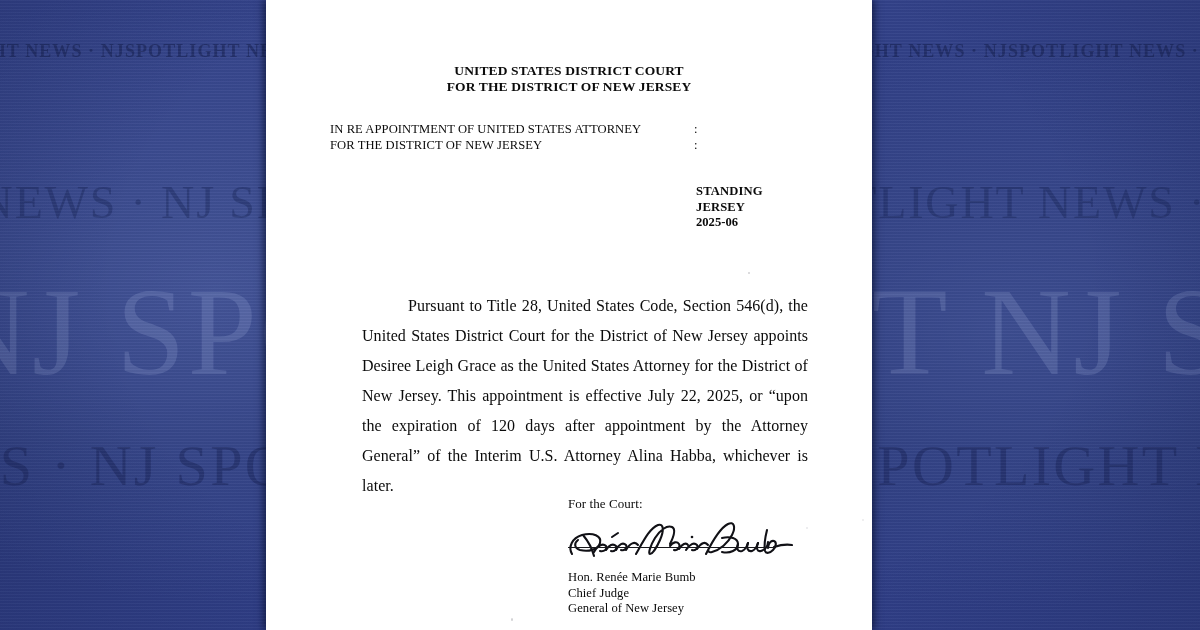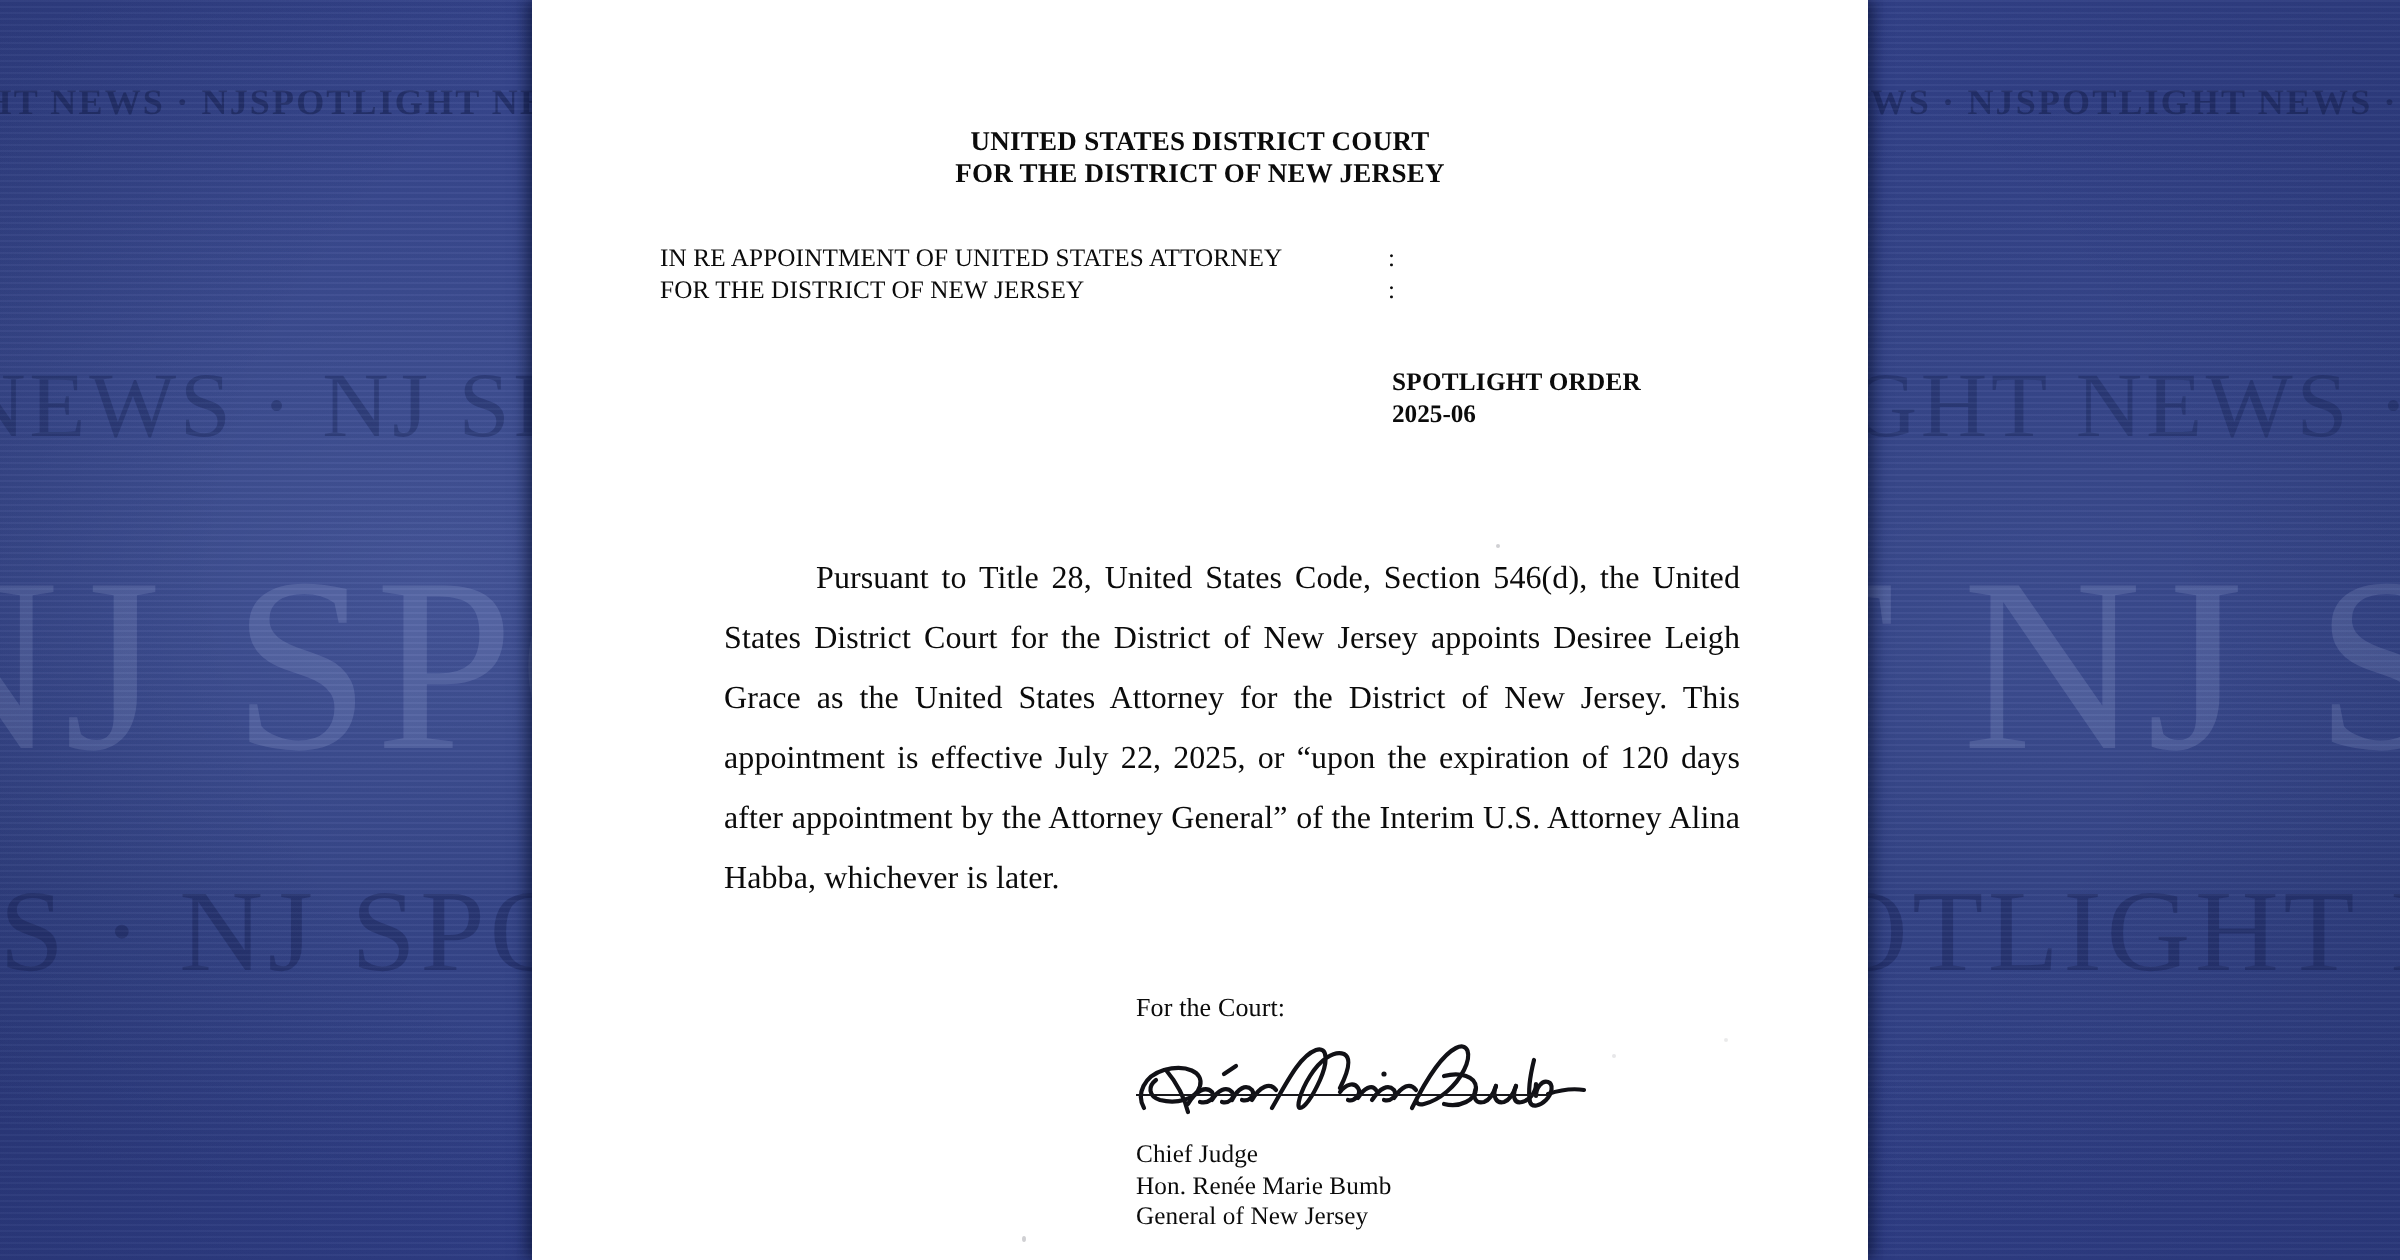--- a/index.html
+++ b/index.html
@@ -98,21 +98,21 @@
     width: 108px;
     height: 102px;
   }
   .logo svg { display: block; }
 
   
   .page {
     position: absolute;
     left: 266px;
     top: 0;
-    width: 668px;
+    width: 606px;
     height: 630px;
     background: #ffffff;
     box-shadow: -3px 0 7px rgba(8,14,44,0.55), 3px 0 7px rgba(8,14,44,0.55);
     color: #0b0b0b;
   }
   .page-inner {
     position: absolute;
     left: 0; top: 0; right: 0; bottom: 0;
     padding: 0 64px;
   }
@@ -245,21 +245,21 @@
       <div class="caption">
         <span class="cap-line">IN RE APPOINTMENT OF UNITED STATES ATTORNEY</span>
         <span class="cap-line">FOR THE DISTRICT OF NEW JERSEY</span>
         <span class="colons">
           <span>:</span>
           <span>:</span>
         </span>
       </div>
 
       <div class="order-block">
-        <div class="ob-title">SPOTLIGHT ORDER</div>
+        <div class="ob-title">STANDING JERSEY</div>
         <div class="ob-num">2025-06</div>
       </div>
 
       <div class="body-para"><span class="first-indent"></span><span>Pursuant to Title 28, United States Code, Section 546(d), the United States District Court for the District of New Jersey appoints Desiree Leigh Grace as the United States Attorney for the District of New Jersey. This appointment is effective July 22, 2025, or “upon the expiration of 120 days after appointment by the Attorney General” of the Interim U.S. Attorney Alina Habba, whichever is later.</span></div>
 
 
       <div class="sig-block">
         <div class="sig-forcourt">For the Court:</div>
 
         <div class="sig-graphic">
@@ -293,22 +293,22 @@
               <path d="M201 16 C199 24 198 32 199 37 C200 40 204 39 207 36 C210 33 211 28 208 27 C205 26 202 30 202 34"></path>
 
               <path d="M208 33 C214 31 220 30 226 31"></path>
             </g>
           </svg>
         </div>
 
         <div class="sig-rule"></div>
 
         <div class="sig-names">
+          <span>Hon. Renée Marie Bumb</span>
           <span>Chief Judge</span>
-          <span>Hon. Renée Marie Bumb</span>
           <span>General of New Jersey</span>
         </div>
       </div>
 
       <div class="speck" style="left:482px;top:272px;width:2px;height:2px;"></div>
       <div class="speck" style="left:245px;top:618px;width:2px;height:3px;"></div>
       <div class="speck" style="left:540px;top:527px;width:2px;height:2px;opacity:0.5;"></div>
       <div class="speck" style="left:596px;top:519px;width:2px;height:2px;opacity:0.45;"></div>
     </div>
   </div>

